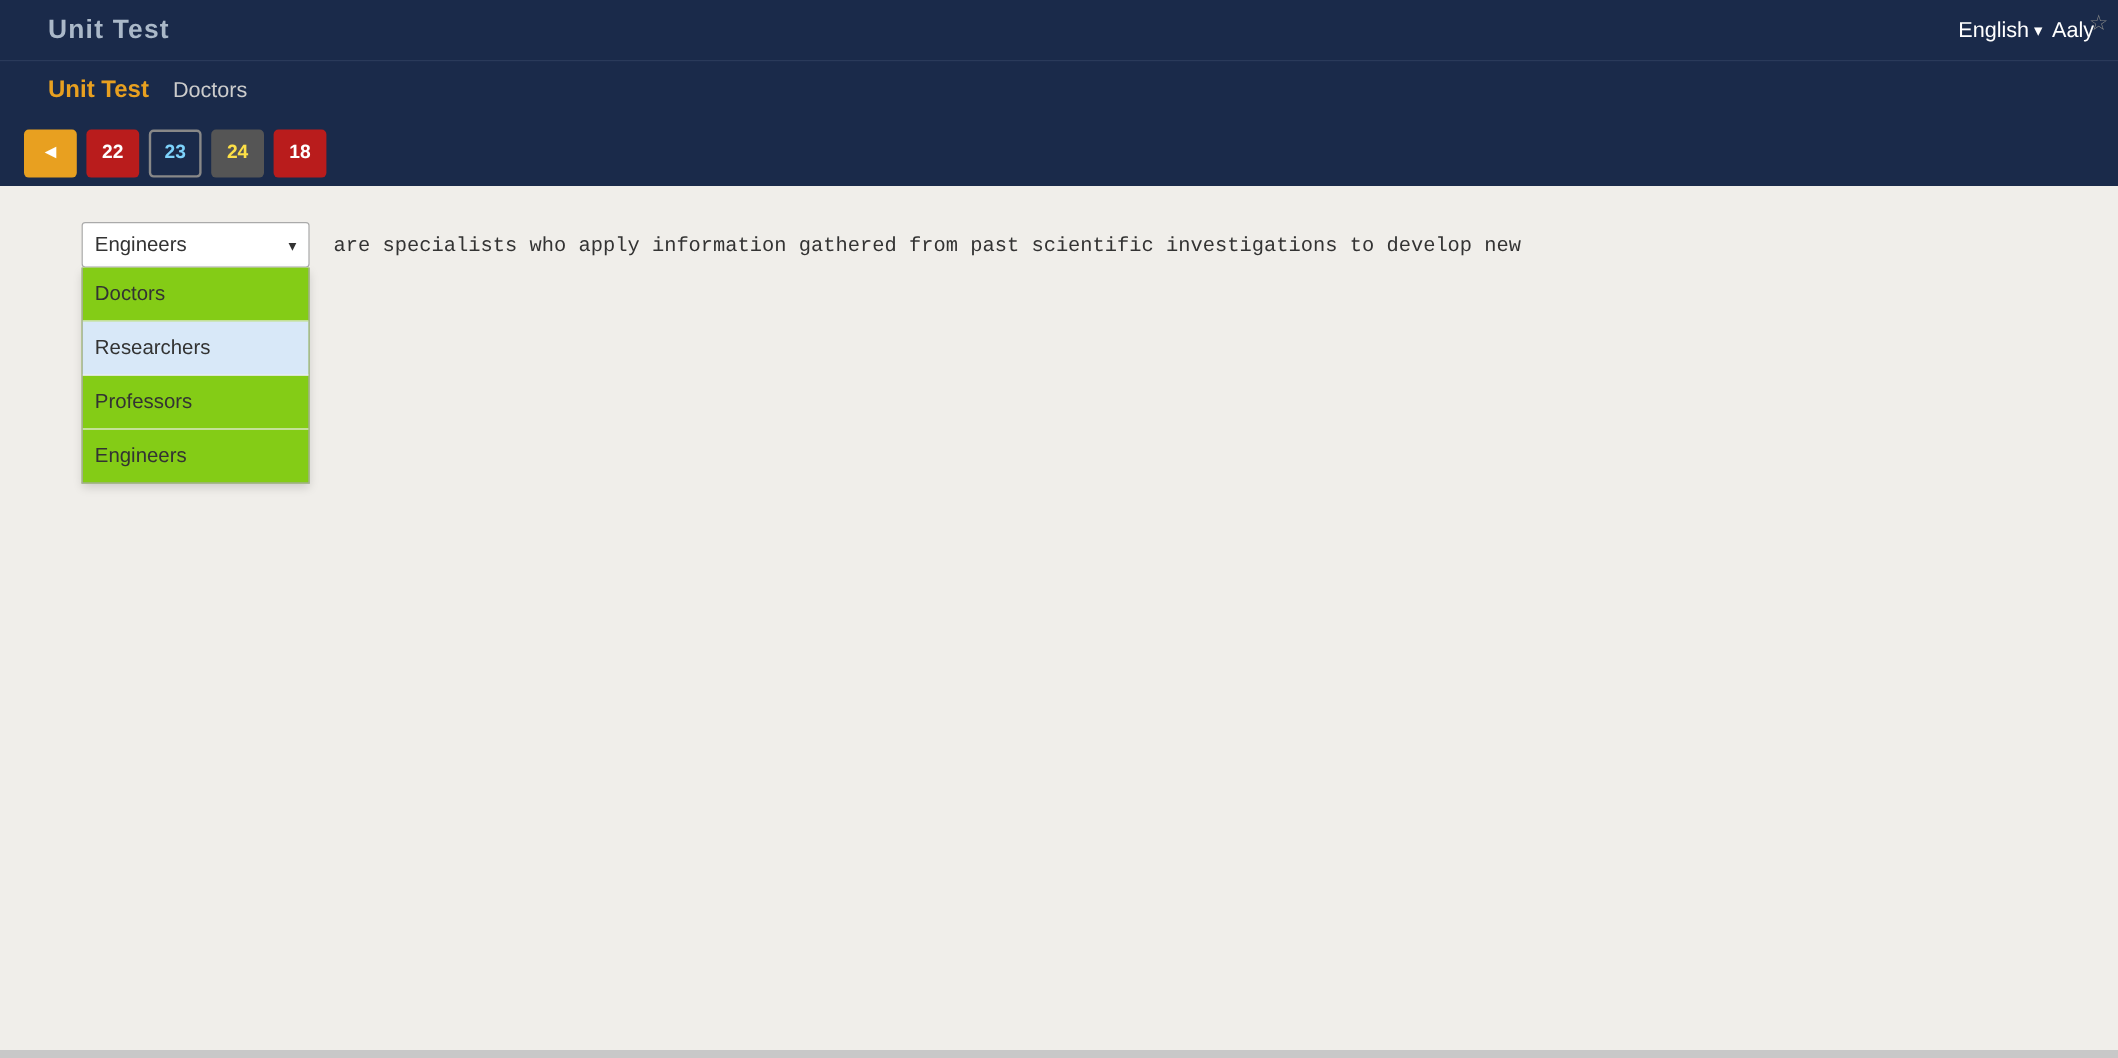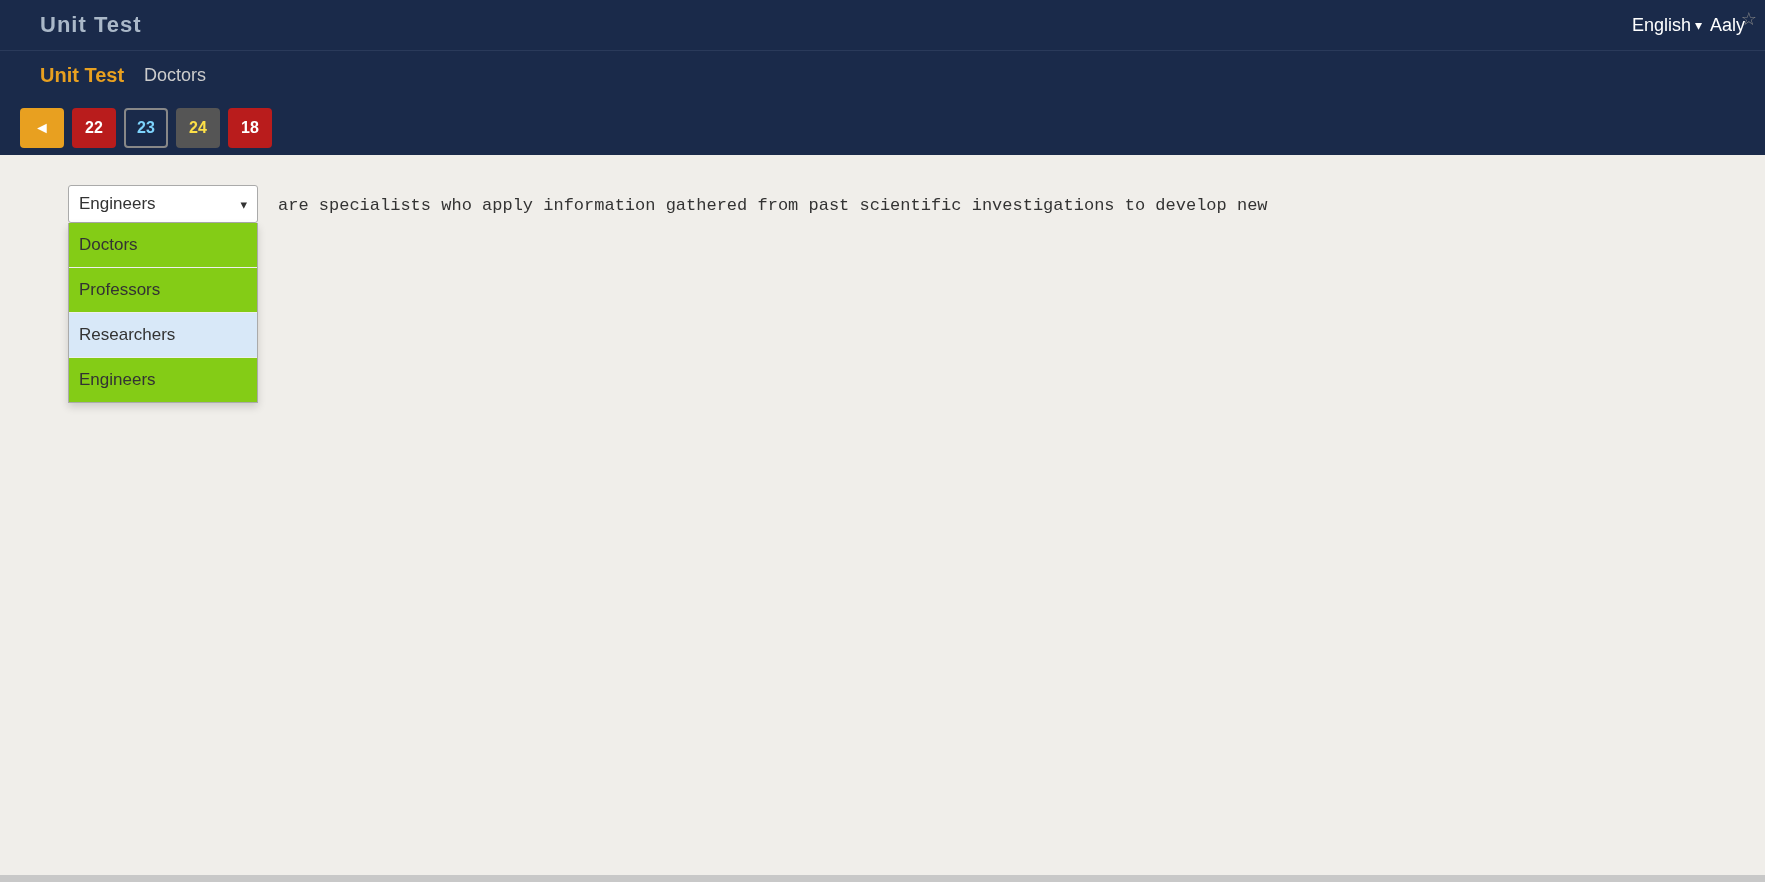--- a/index.html
+++ b/index.html
@@ -225,20 +225,20 @@
 
 <div class="main-content">
   <div class="question-row">
     <div class="dropdown-container">
       <div style="display:flex; align-items:center; background:white; border:1px solid #aaa; border-radius:3px; padding: 8px 10px; width:190px; cursor:pointer;">
         <span style="flex:1; font-size:17px; color:#333;">Engineers</span>
         <span style="font-size:13px; color:#333;">▾</span>
       </div>
       <div class="dropdown-open-list">
         <div class="dropdown-item">Doctors</div>
+        <div class="dropdown-item highlighted">Researchers</div>
         <div class="dropdown-item">Professors</div>
-        <div class="dropdown-item highlighted">Researchers</div>
         <div class="dropdown-item">Engineers</div>
       </div>
     </div>
     <div class="question-text">are specialists who apply information gathered from past scientific investigations to develop new</div>
   </div>
 </div>
 
 </body></html>

